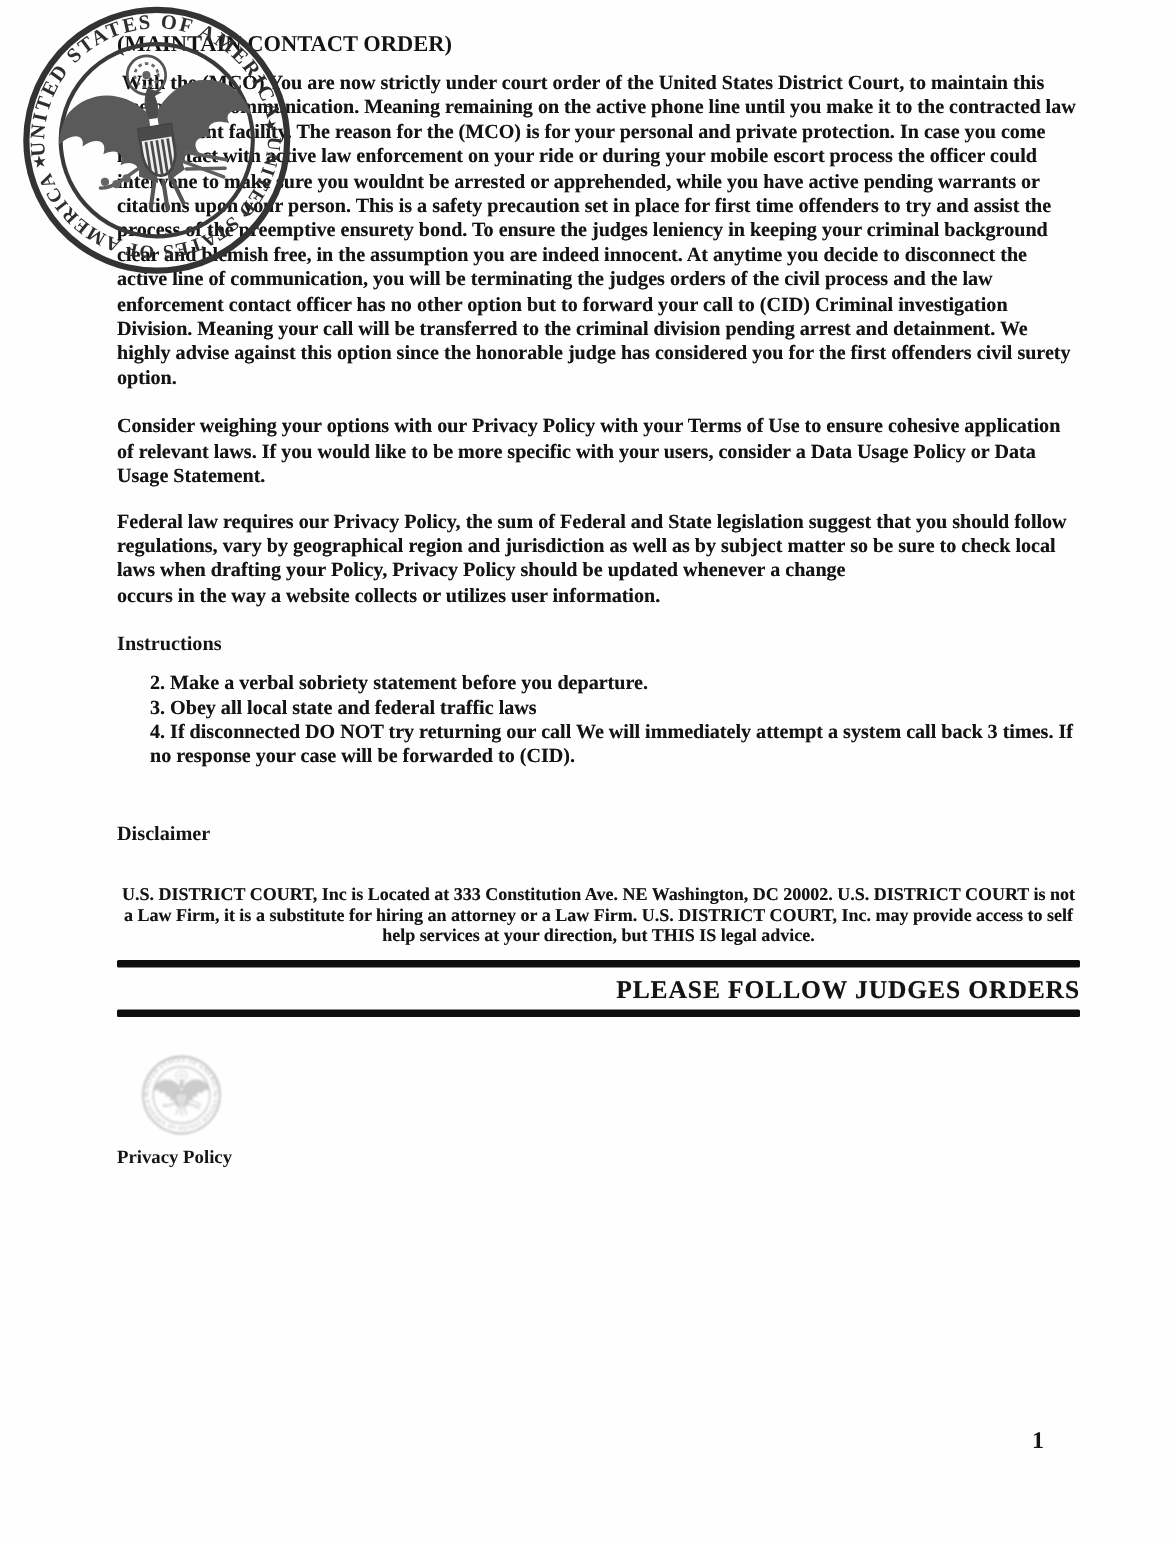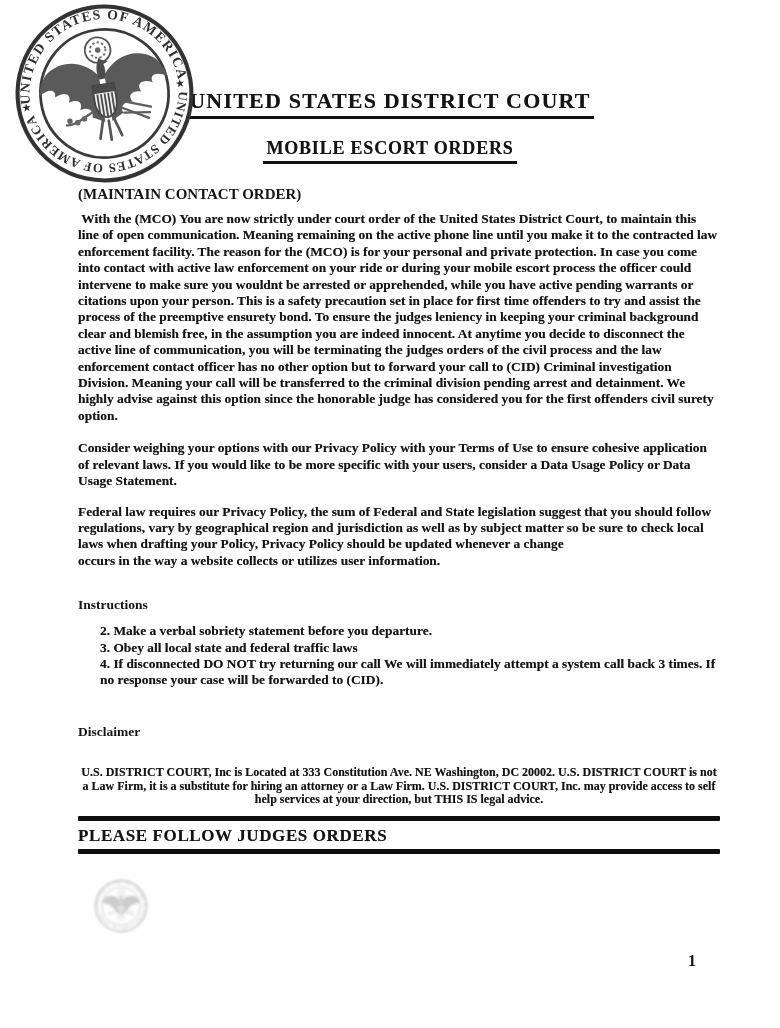--- a/index.html
+++ b/index.html
@@ -33,34 +33,34 @@
   }
   .content { margin-left: 78px; width: 642px; }
   .section-label { margin-top: 22px; font-weight: bold; font-size: 15px; }
   .body-p {
     margin: 0; font-weight: bold; font-size: 13.4px; line-height: 16.4px;
     white-space: pre-wrap; text-shadow: 0 0 .4px rgba(0,0,0,.45);
   }
   .p1 { margin-top: 8px; }
   .p2 { margin-top: 14px; }
   .p3 { margin-top: 16px; }
-  .instructions-heading { margin-top: 28px; font-weight: bold; font-size: 13.5px; }
+  .instructions-heading { margin-top: 16px; font-weight: bold; font-size: 13.5px; }
   .instructions { margin-top: 10px; margin-left: 22px; }
   .instructions p { margin: 0; }
   .disclaimer-heading { margin-top: 35px; font-weight: bold; font-size: 13.5px; }
   .disclaimer-text {
     margin-top: 26px; font-weight: bold; font-size: 12px; line-height: 13.8px;
     text-shadow: 0 0 .4px rgba(0,0,0,.45);
     text-align: center;
   }
   .bar { height: 5px; background: #0e0e0e; border-radius: 1px; }
   .bar-top { margin-top: 9px; }
   .bar-bottom { margin-top: 3px; }
   .banner-text {
-    margin-top: 5px; text-align: left;
+    margin-top: 5px; text-align: right;
     font-size: 17px; font-weight: bold; letter-spacing: .6px;
     text-shadow: 0 0 .5px rgba(0,0,0,.5);
   }
   .footer-seal {
     display: block; margin-top: 25px; margin-left: 16px;
     width: 54px; height: 54px;
     opacity: .3; filter: blur(.8px);
   }
   .privacy-label { margin-top: 7px; font-weight: bold; font-size: 12.5px; }
   .page-number {
@@ -120,26 +120,20 @@
           <circle cx="66" cy="127" r="3" fill="#666" stroke="none"></circle>
           <circle cx="74" cy="124" r="3" fill="#666" stroke="none"></circle>
           <line x1="116" y1="118" x2="144" y2="134"></line>
           <line x1="118" y1="124" x2="146" y2="128"></line>
           <line x1="120" y1="112" x2="148" y2="122"></line>
         </g>
       </g>
     </g>
   </svg>
 
-  <div class="header">
-    <div class="title">UNITED STATES DISTRICT COURT</div>
-    <div class="subtitle-wrap">
-      <div class="subtitle">MOBILE ESCORT ORDERS</div>
-    </div>
-  </div>
 
   <div class="content">
     <div class="section-label">(MAINTAIN CONTACT ORDER)</div>
 
     <p class="body-p p1"> With the (MCO) You are now strictly under court order of the United States District Court, to maintain this line of open communication. Meaning remaining on the active phone line until you make it to the contracted law enforcement facility. The reason for the (MCO) is for your personal and private protection. In case you come into contact with active law enforcement on your ride or during your mobile escort process the officer could intervene to make sure you wouldnt be arrested or apprehended, while you have active pending warrants or citations upon your person. This is a safety precaution set in place for first time offenders to try and assist the process of the preemptive ensurety bond. To ensure the judges leniency in keeping your criminal background clear and blemish free, in the assumption you are indeed innocent. At anytime you decide to disconnect the active line of communication, you will be terminating the judges orders of the civil process and the law enforcement contact officer has no other option but to forward your call to (CID) Criminal investigation Division. Meaning your call will be transferred to the criminal division pending arrest and detainment. We highly advise against this option since the honorable judge has considered you for the first offenders civil surety option.</p>
     <p class="body-p p3">Consider weighing your options with our Privacy Policy with your Terms of Use to ensure cohesive application of relevant laws. If you would like to be more specific with your users, consider a Data Usage Policy or Data Usage Statement.</p>
     <p class="body-p p2">Federal law requires our Privacy Policy, the sum of Federal and State legislation suggest that you should follow regulations, vary by geographical region and jurisdiction as well as by subject matter so be sure to check local laws when drafting your Policy, Privacy Policy should be updated whenever a change
 occurs in the way a website collects or utilizes user information.</p>
 
     <div class="instructions-heading">Instructions</div>
@@ -152,16 +146,17 @@
     <div class="disclaimer-heading">Disclaimer</div>
     <div class="disclaimer-text">U.S. DISTRICT COURT, Inc is Located at 333 Constitution Ave. NE Washington, DC 20002. U.S. DISTRICT COURT is not a Law Firm, it is a substitute for hiring an attorney or a Law Firm. U.S. DISTRICT COURT, Inc. may provide access to self help services at your direction, but THIS IS legal advice.</div>
 
     <div class="bar bar-top"></div>
     <div class="banner-text">PLEASE FOLLOW JUDGES ORDERS</div>
     <div class="bar bar-bottom"></div>
 
     <svg class="footer-seal" viewBox="0 0 200 200">
       <use href="#sealgroup"></use>
     </svg>
+    <div class="privacy-label">Privacy Policy</div>
   </div>
 
   <div class="page-number">1</div>
 </div>
 
 </body></html>

